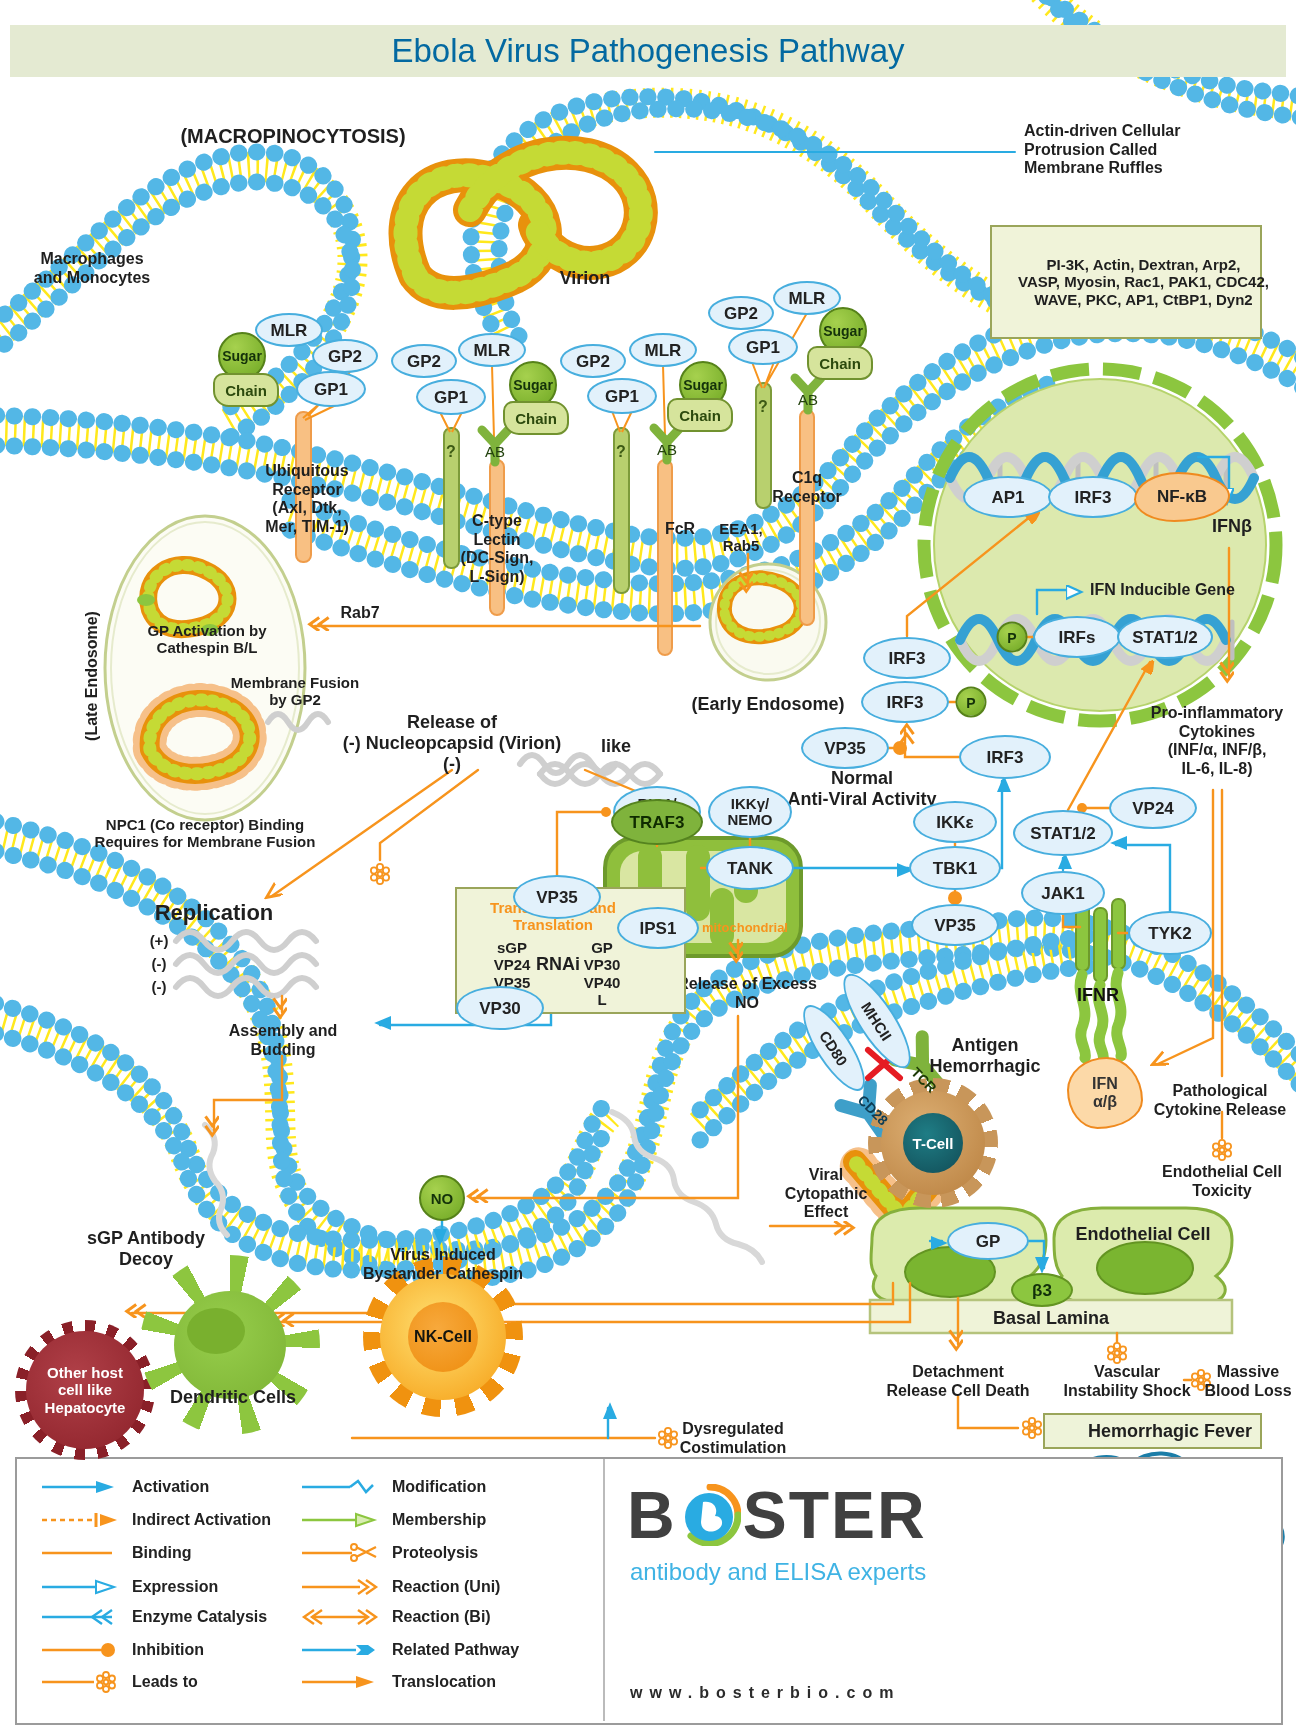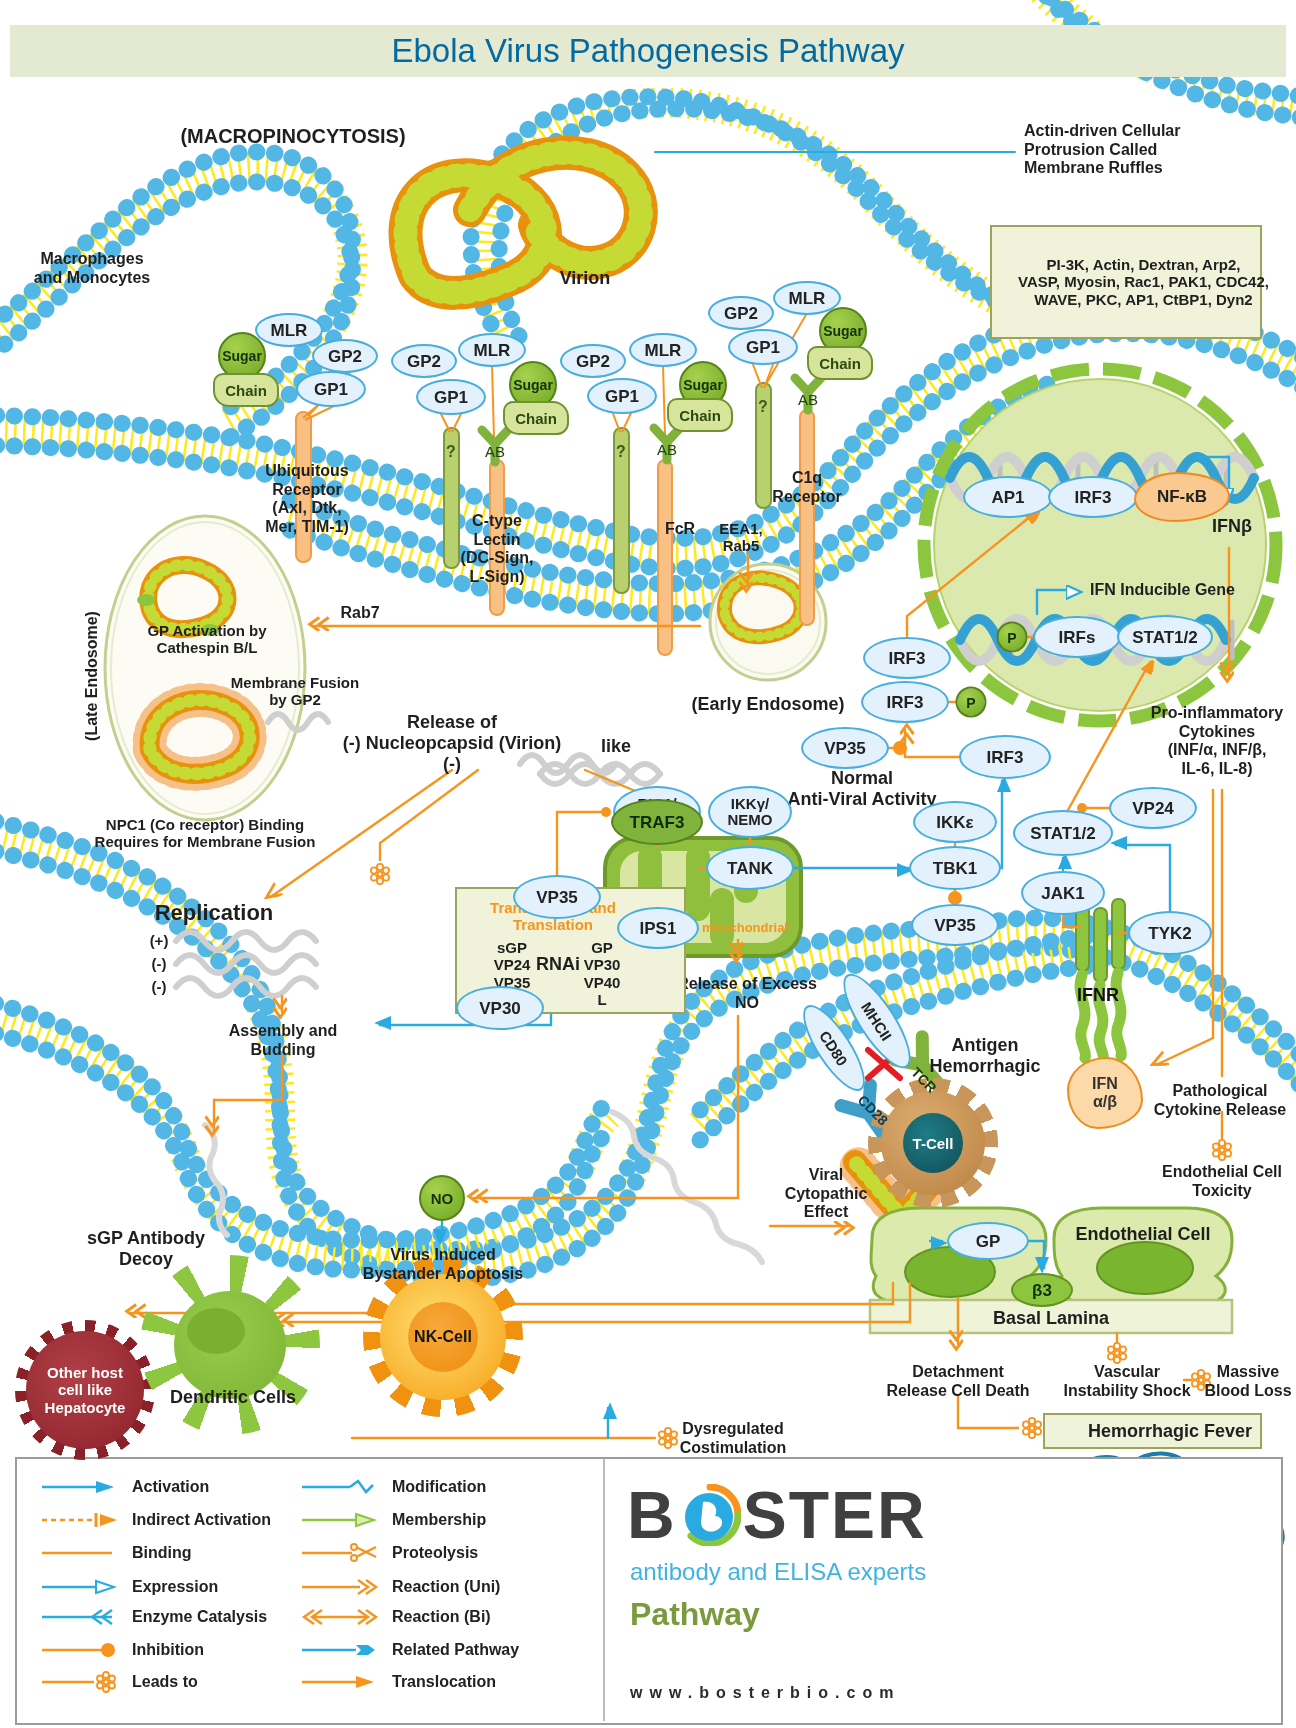--- a/index.html
+++ b/index.html
@@ -636,21 +636,21 @@
   <div class="cellmid" style="width:58px;height:46px;left:42%;top:42%;background:#79b02e;"></div>
 </div>
 <div class="lbl s18" style="left:233px;top:1387px;z-index:5">Dendritic Cells</div>
 <div class="spiky" style="left:443px;top:1337px;width:160px;height:160px;background:repeating-conic-gradient(#f0920f 0deg 14deg, rgba(0,0,0,0) 14deg 26deg);">
   <div class="cellmid" style="width:126px;height:126px;background:radial-gradient(circle at 45% 42%,#ffe173,#f59d13);"></div>
   <div class="cellmid" style="width:70px;height:70px;background:radial-gradient(circle at 42% 38%,#f7a93c,#ee8c0d);display:flex;align-items:center;justify-content:center;color:#15150f;font-weight:bold;font-size:16px;">NK-Cell</div>
 </div>
 <div class="sugar" style="left:442px;top:1198px;width:42px;height:42px;font-size:15px;z-index:4">NO</div>
 <div class="lbl" style="left:443px;top:1246px">
   <div>Virus Induced</div>
-      <div>Bystander Apoptosis</div>
+      <div>Bystander Cathespin</div>
 </div>
 <div class="lbl" style="left:733px;top:1420px">
   <div>Dysregulated</div>
       <div>Costimulation</div>
 </div>
 
 <div class="legendbox"></div>
 <div class="ldiv"></div>
 
 <div class="lrow" style="left:40px;top:1476px">
@@ -768,17 +768,16 @@
   <svg width="62" height="62" style="margin:0 2px">
     <path d="M 31,3 A 28,28 0 0 1 59,31" fill="none" stroke="#f7941d" stroke-width="7" stroke-linecap="round"></path>
     <path d="M 59,31 A 28,28 0 0 1 12,52" fill="none" stroke="#8cc63f" stroke-width="7" stroke-linecap="round"></path>
     <circle cx="30" cy="33" r="24" fill="#29abe2"></circle>
     <path d="M 24,18 C 34,16 40,24 36,32 C 44,32 46,42 38,46 C 30,50 22,46 22,38 Z" fill="#fff"></path>
   </svg>
   <span class="bt">STER</span>
 </div>
 <div class="tagline">antibody and ELISA experts</div>
 <div class="product">
-      <div>Pathway</div>
 </div>
 <div class="url">www.bosterbio.com</div>
 
 </div>
 
 </body></html>

